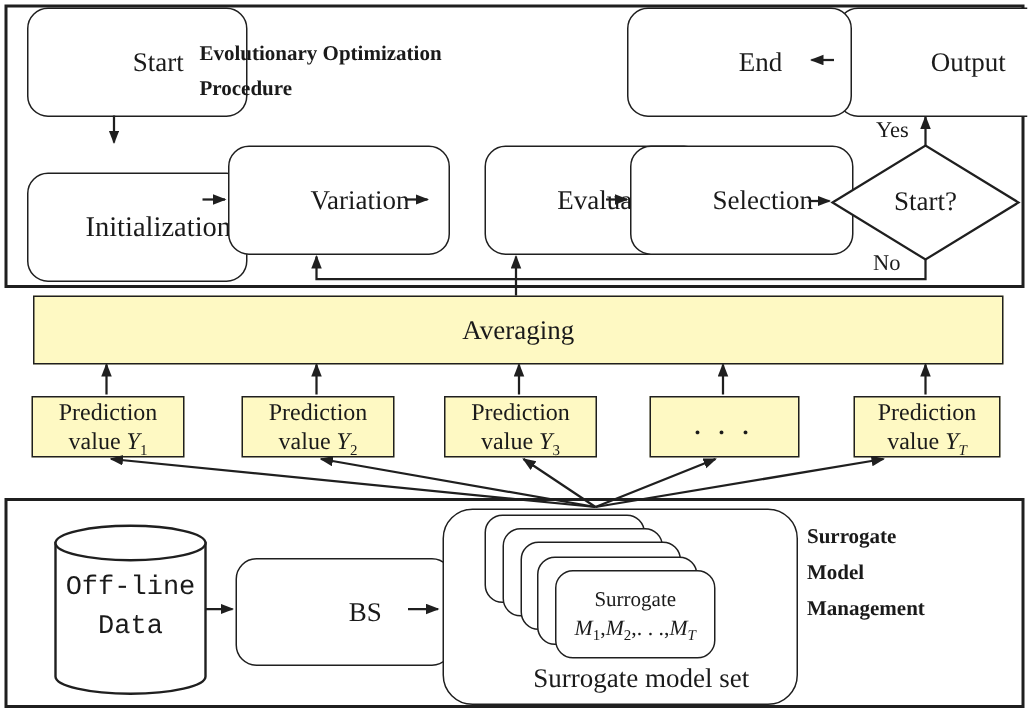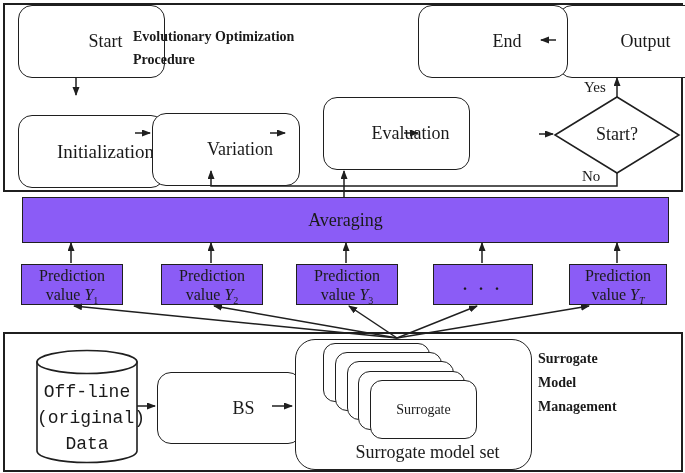--- a/index.html
+++ b/index.html
@@ -6,21 +6,21 @@
   #stage{
     position:relative;width:685px;height:473px;background:#fff;
     font-family:"Liberation Serif","DejaVu Serif",serif;color:#1a1a1a;overflow:hidden;
   }
   .sectionbox{position:absolute;border:2px solid #1f1f1f;background:#fff;z-index:1;}
   .node{
     position:absolute;border:1.6px solid #1f1f1f;border-radius:14px;background:#fff;
     display:flex;align-items:center;justify-content:center;font-size:18px;z-index:2;padding-left:28px;
   }
   .rect{
-    position:absolute;border:1.3px solid #1f1f1f;background:#8b5cf6;z-index:2;
+    position:absolute;border:1.3px solid #1f1f1f;background:#fef9c3;z-index:2;
     display:flex;flex-direction:column;align-items:center;justify-content:center;
     font-size:16px;line-height:19px;
   }
   .titletext{
     position:absolute;font-weight:bold;font-size:14px;line-height:23px;
     text-align:left;z-index:3;
   }
   svg.lines{position:absolute;left:0;top:0;z-index:4;pointer-events:none;}
   .edgelabel{position:absolute;font-size:15px;z-index:5;line-height:15px;}
   .overlabel{position:absolute;z-index:5;text-align:center;}
@@ -62,25 +62,28 @@
   <div class="node" style="left:558px;top:5px;width:117px;height:71px;">
     <span>Output</span>
   </div>
   <div class="node" style="left:418px;top:5px;width:120px;height:71px;">
     <span>End</span>
   </div>
 
   <div class="node" style="left:18px;top:115px;width:117px;height:71px;font-size:19px;border-radius:14px;">
     <span>Initialization</span>
   </div>
-  <div class="node" style="left:152px;top:97px;width:118px;height:71px;margin-top:16px;">
+  <div class="node" style="left:152px;top:97px;width:118px;height:71px;">
     <span>Variation</span>
   </div>
   <div class="node" style="left:287px;top:97px;width:117px;height:71px;margin-left:36px;">
     <span>Evaluation</span>
+  </div>
+  <div class="node" style="left:420px;top:97px;width:119px;height:71px;">
+    <span>Selection</span>
   </div>
 
   <div class="overlabel" style="left:567px;top:124px;width:100px;font-size:18px;">
     <span>Start?</span>
   </div>
 
   <div class="edgelabel" style="left:584px;top:80px;">
     <span>Yes</span>
   </div>
   <div class="edgelabel" style="left:582px;top:169px;">
@@ -106,39 +109,39 @@
   <div class="rect" style="left:433px;top:264px;width:98px;height:39px;">
     <span class="dotsface">. . .</span>
   </div>
   <div class="rect" style="left:569px;top:264px;width:96px;height:39px;">
     <span>Prediction</span>
     <span><span>value </span><i>Y</i><sub class="it">T</sub></span>
   </div>
 
   <div class="overlabel" style="left:37px;top:379px;width:100px;font-size:18px;line-height:26px;font-family:Liberation Mono, monospace;">
     <div>Off-line</div>
-    <div>(original)</div>
     <div>Data</div>
   </div>
 
   <div class="node" style="left:157px;top:372px;width:115px;height:70px;">
     <span>BS</span>
   </div>
 
   <div class="node" style="left:295px;top:339px;width:207px;height:129px;border-radius:20px;align-items:flex-end;">
     <span style="font-size:18px;margin-bottom:6px;margin-top:31px;">Surrogate model set</span>
   </div>
 
   <div class="card" style="left:323px;top:343px;"></div>
   <div class="card" style="left:335px;top:352px;"></div>
   <div class="card" style="left:347px;top:361px;"></div>
   <div class="card" style="left:358px;top:371px;"></div>
   <div class="card" style="left:370px;top:380px;">
     <div class="cardtext">
       <span>Surrogate</span>
+      <span style="font-size:14.5px;"><i>M</i><sub>1</sub><span>,</span><i>M</i><sub>2</sub><span>,. . .,</span><i>M</i><sub class="it">T</sub></span>
     </div>
   </div>
 
   <svg class="lines" width="685" height="473" viewBox="0 0 685 473">
     <defs>
       <marker id="ah" markerWidth="9" markerHeight="8" refX="8" refY="3.5" orient="auto" markerUnits="userSpaceOnUse">
         <polygon points="0,0 9,3.5 0,7" fill="#1f1f1f"></polygon>
       </marker>
     </defs>
 

